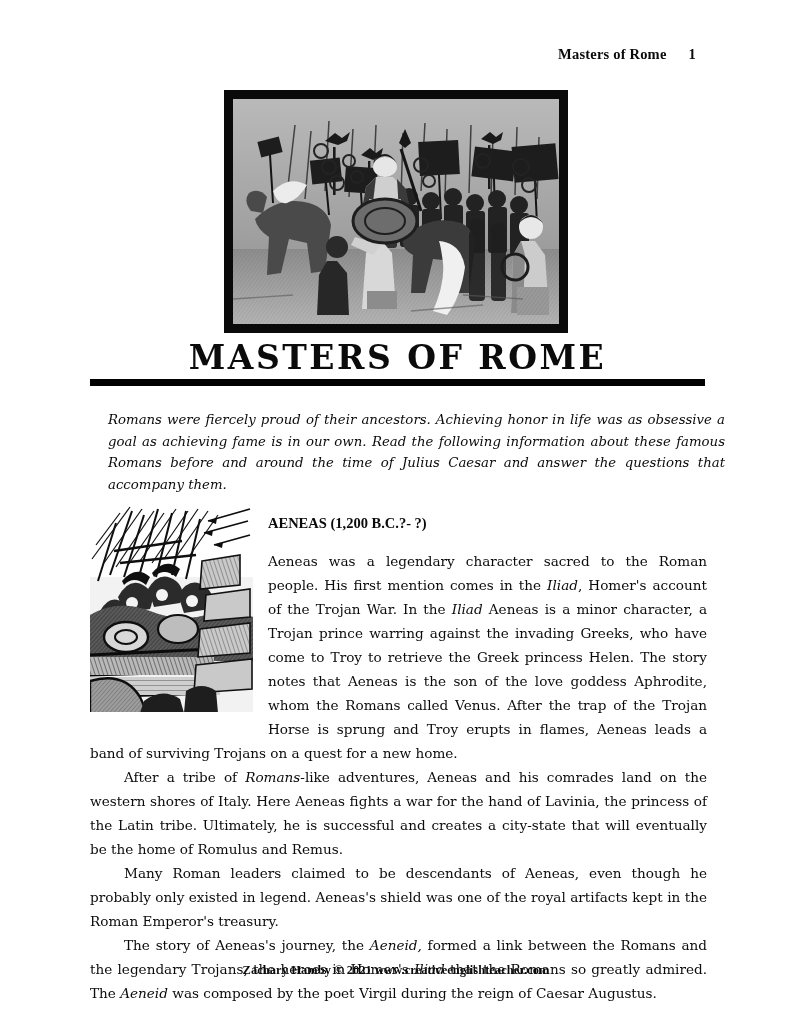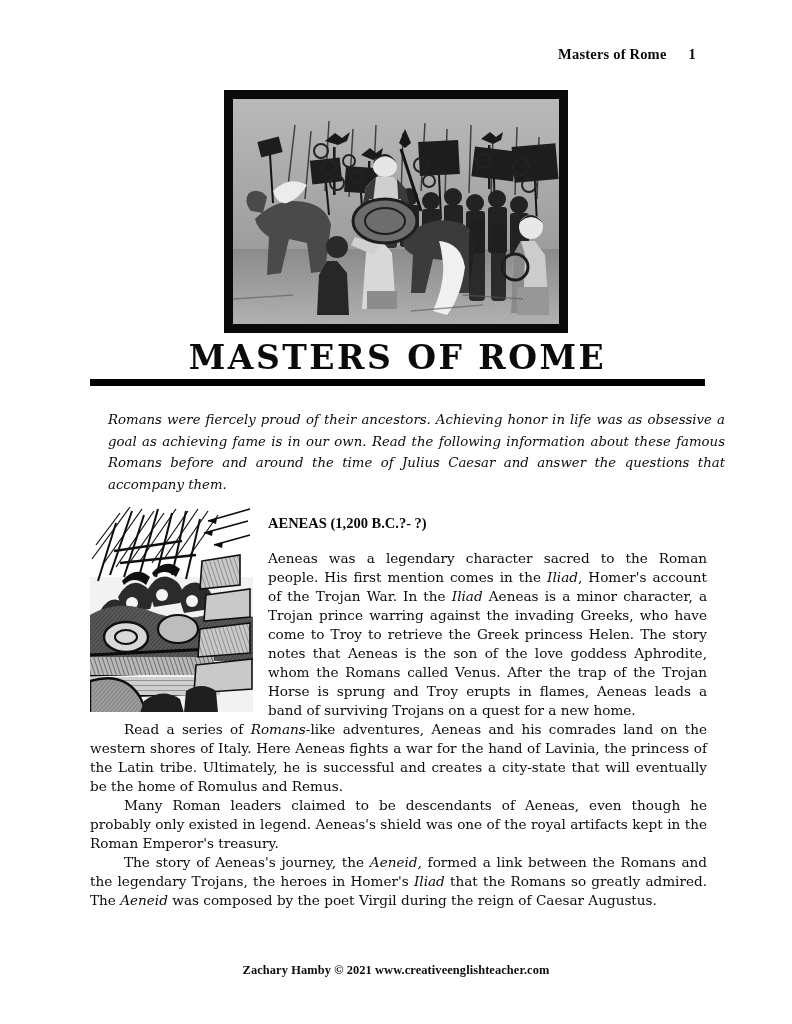--- a/index.html
+++ b/index.html
@@ -114,21 +114,21 @@
     font-family: "Liberation Serif", "DejaVu Serif", serif;
     font-weight: bold;
     font-size: 14.5px;
     line-height: 18px;
     margin: 12px 0 17px 0;
   }
 
   .body-para {
     font-family: "DejaVu Serif", "Liberation Serif", serif;
     font-size: 13.6px;
-    line-height: 19px;
+    line-height: 24px;
     text-align: justify;
     margin: 0;
     text-indent: 34px;
     hyphens: none;
   }
   .body-para.no-indent { text-indent: 0; }
   .body-para em { font-style: italic; }
 
   
   .footer {
@@ -450,21 +450,21 @@
       </svg>
     </div>
 
     <div class="entry-heading">AENEAS (1,200 B.C.?- ?)</div>
 
     <p class="body-para no-indent">
       <span>Aeneas was a legendary character sacred to the Roman people.  His first mention comes in the </span><em>Iliad</em><span>, Homer's account of the Trojan War.  In the </span><em>Iliad</em><span> Aeneas is a minor character, a Trojan prince warring against the invading Greeks, who have come to Troy to retrieve the Greek princess Helen.  The story notes that Aeneas is the son of the love goddess Aphrodite, whom the Romans called Venus. After the trap of the Trojan Horse is sprung and Troy erupts in flames, Aeneas leads a band of surviving Trojans on a quest for a new home.</span>
     </p>
 
     <p class="body-para">
-      <span>Read a series of </span><em>Romans</em><span>-like adventures, Aeneas and his comrades land on the western shores of Italy.    Here Aeneas fights a war for the hand of Lavinia, the princess of the Latin tribe.  Ultimately, he is successful and creates a city-state that will eventually be the home of Romulus and Remus.</span>
+      <span>After a tribe of </span><em>Romans</em><span>-like adventures, Aeneas and his comrades land on the western shores of Italy.    Here Aeneas fights a war for the hand of Lavinia, the princess of the Latin tribe.  Ultimately, he is successful and creates a city-state that will eventually be the home of Romulus and Remus.</span>
     </p>
 
     <p class="body-para">
       <span>Many Roman leaders claimed to be descendants of Aeneas, even though he probably only existed in legend.  Aeneas's shield was one of the royal artifacts kept in the Roman Emperor's treasury.</span>
     </p>
 
     <p class="body-para">
       <span>The story of Aeneas's journey, the </span><em>Aeneid,</em><span>  formed a link between the Romans and the legendary Trojans, the heroes in Homer's </span><em>Iliad</em><span> that the Romans so greatly admired.  The </span><em>Aeneid</em><span> was composed by the poet Virgil during the reign of Caesar Augustus.</span>
     </p>
 

